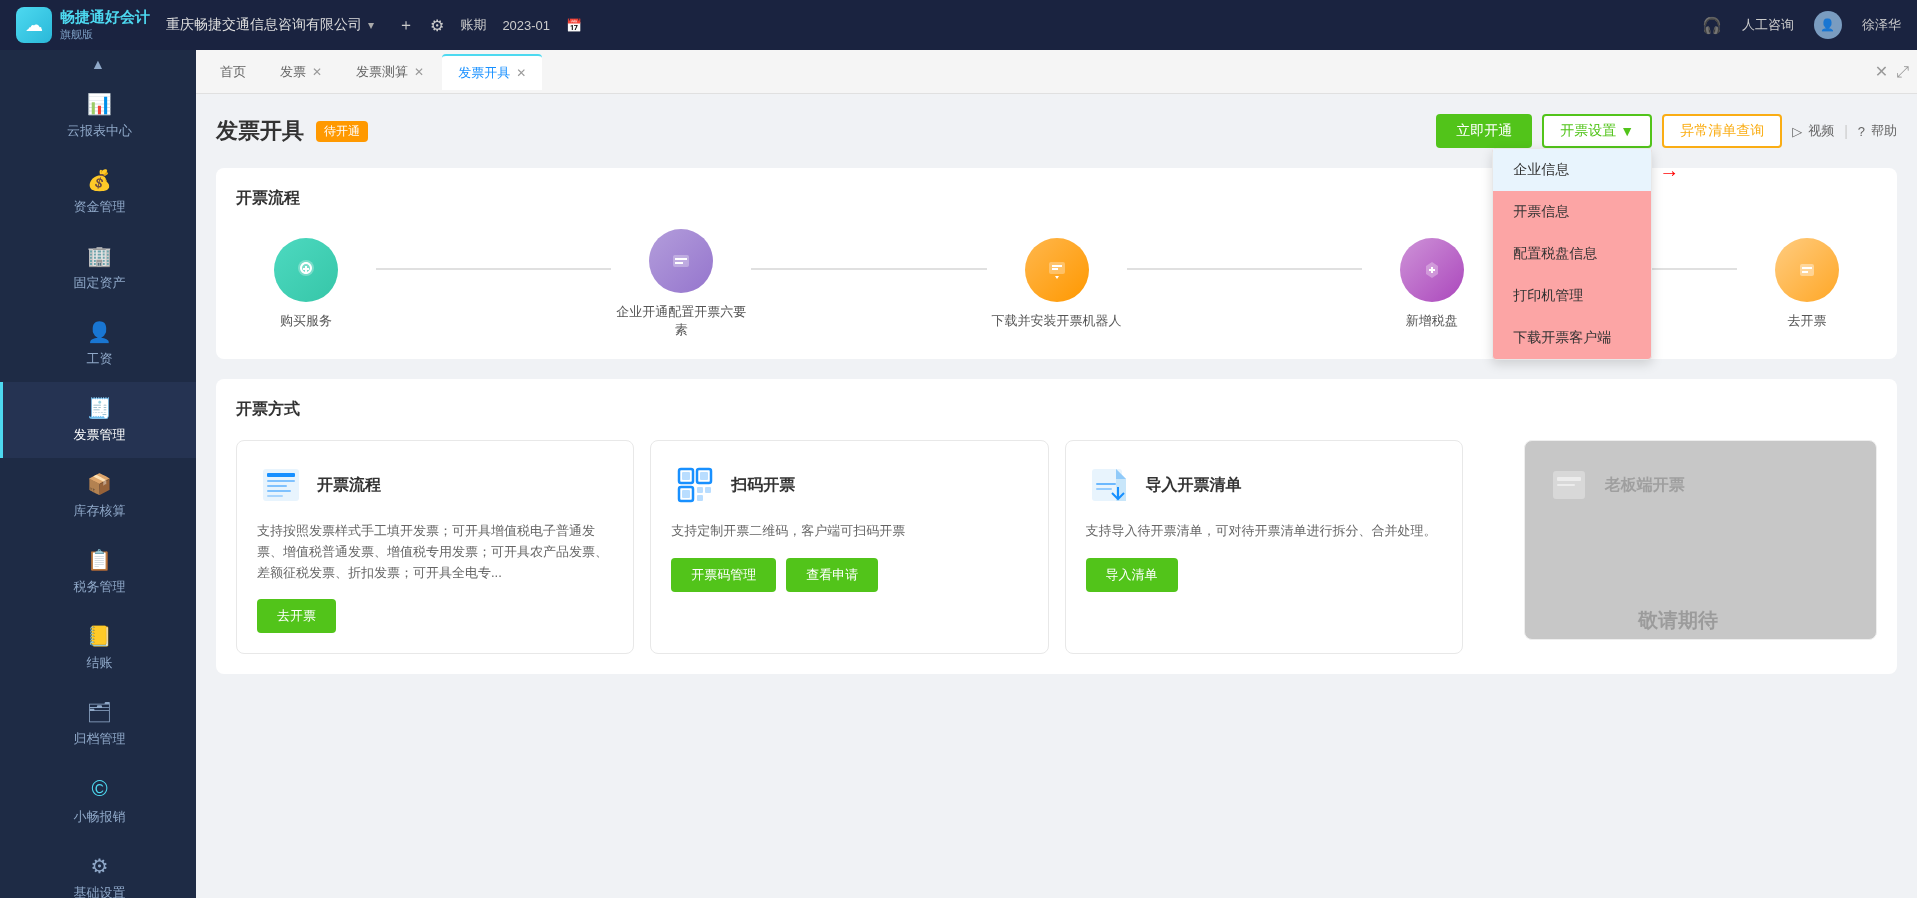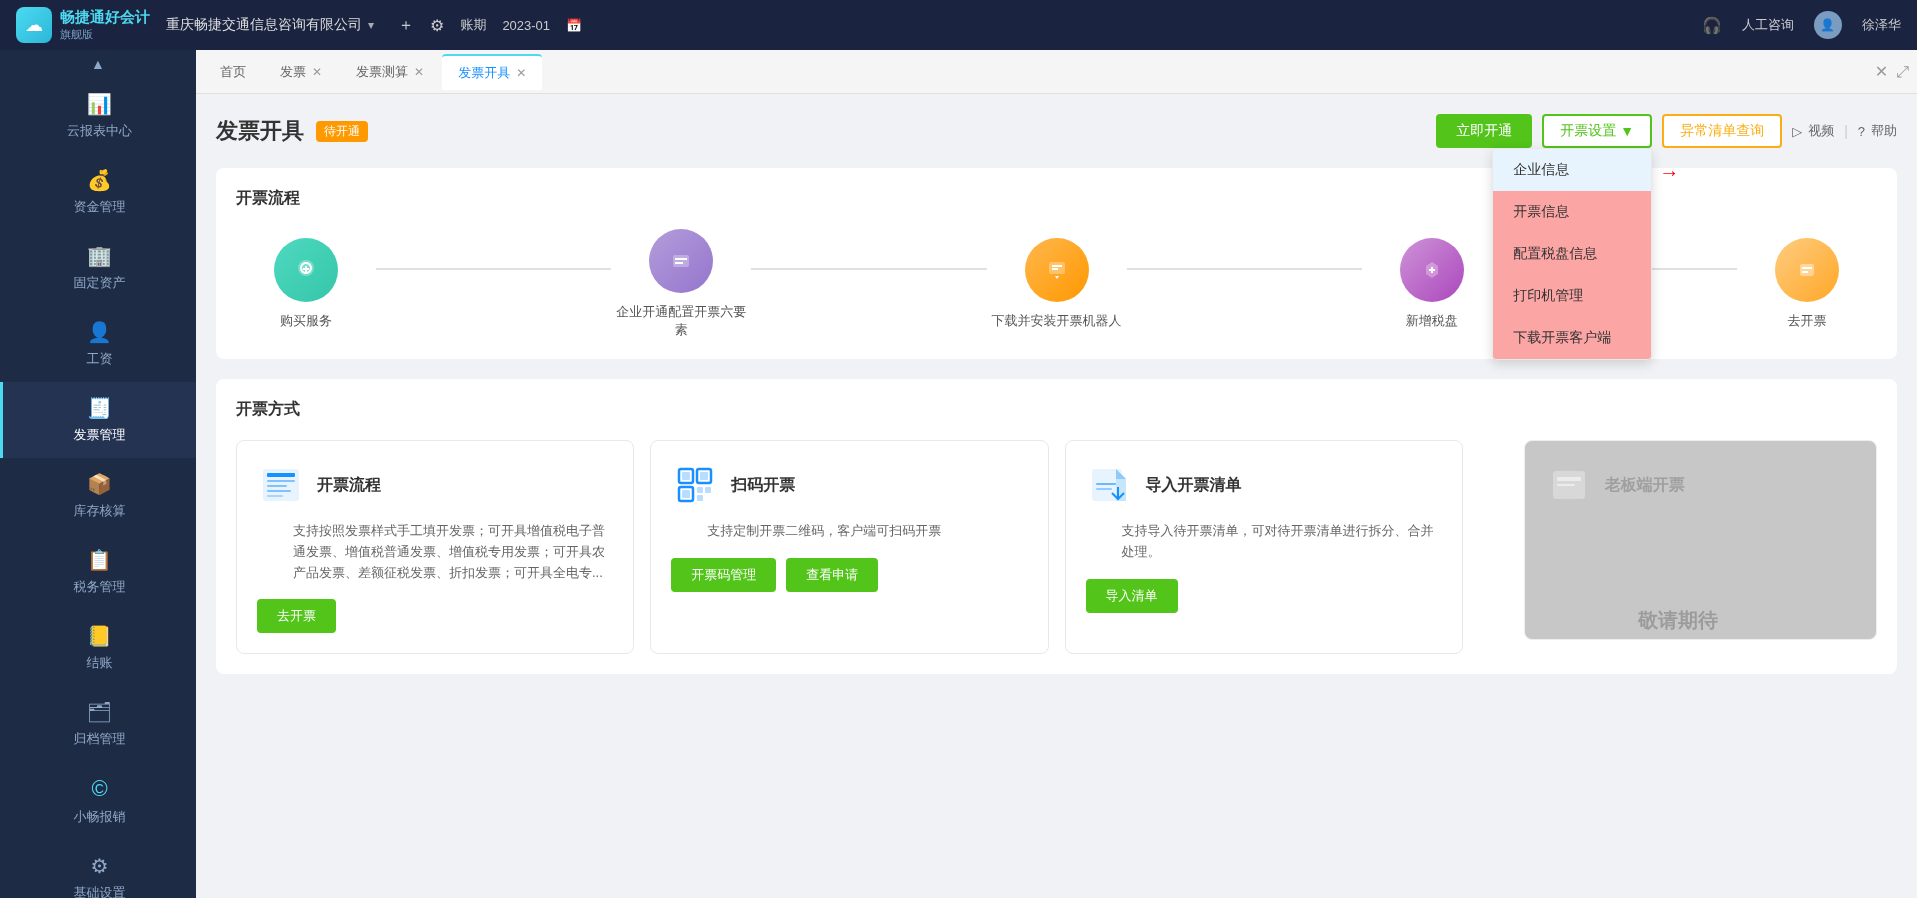--- a/index.html
+++ b/index.html
@@ -64,21 +64,21 @@
     .step-icon.orange2 { background: linear-gradient(135deg, #ffcc80, #ffa726); }
     .step-label { font-size: 13px; color: #555; text-align: center; }
 
     
     .methods-grid { display: grid; grid-template-columns: repeat(4, 1fr); gap: 16px; }
     .method-card { background: white; border-radius: 8px; padding: 20px; border: 1px solid #e8e8e8; }
     .method-card.disabled { background: #d0d0d0; opacity: 0.7; }
     .method-header { display: flex; align-items: center; gap: 12px; margin-bottom: 12px; }
     .method-icon { width: 48px; height: 48px; display: flex; align-items: center; justify-content: center; font-size: 28px; }
     .method-title { font-size: 16px; font-weight: bold; color: #333; }
-    .method-desc { font-size: 13px; color: #666; line-height: 1.6; margin-bottom: 16px; margin-left: 36px; }
+    .method-desc { font-size: 13px; color: #666; line-height: 1.6; margin-bottom: 16px; }
     .method-btn { background: #52c41a; color: white; border: none; padding: 8px 20px; border-radius: 4px; cursor: pointer; font-size: 13px; }
 
     
     .dropdown-container { position: relative; display: inline-block; }
     .dropdown-menu { position: absolute; top: 100%; right: 0; background: #fca5a5; border: 1px solid #e8e8e8; border-radius: 4px; box-shadow: 0 4px 12px rgba(0,0,0,0.15); z-index: 1000; min-width: 160px; }
     .dropdown-item { padding: 12px 20px; cursor: pointer; color: #333; font-size: 14px; }
     .dropdown-item.highlighted { background: #e8f4fd; }
     .method-card-wrapper { position: relative; }
   </style>
 </head>

